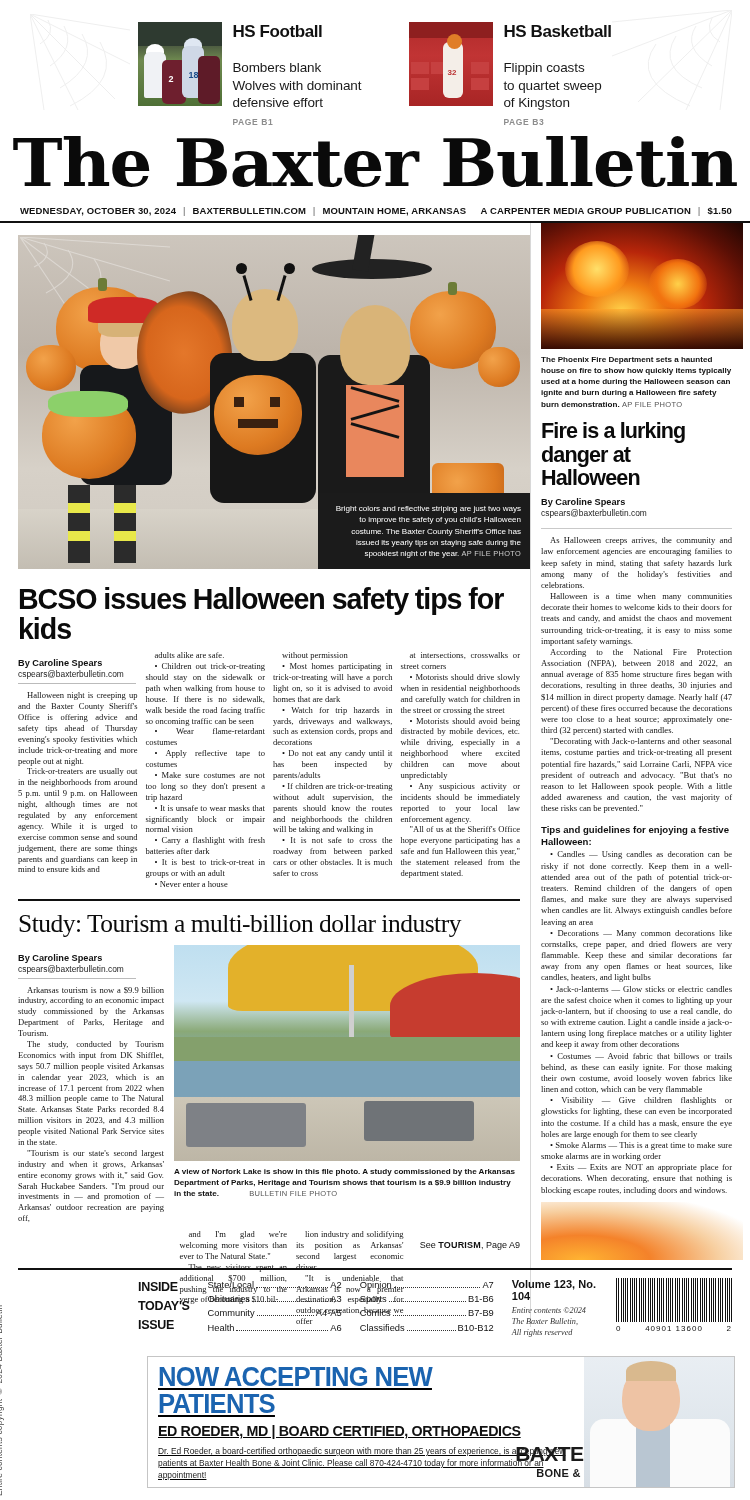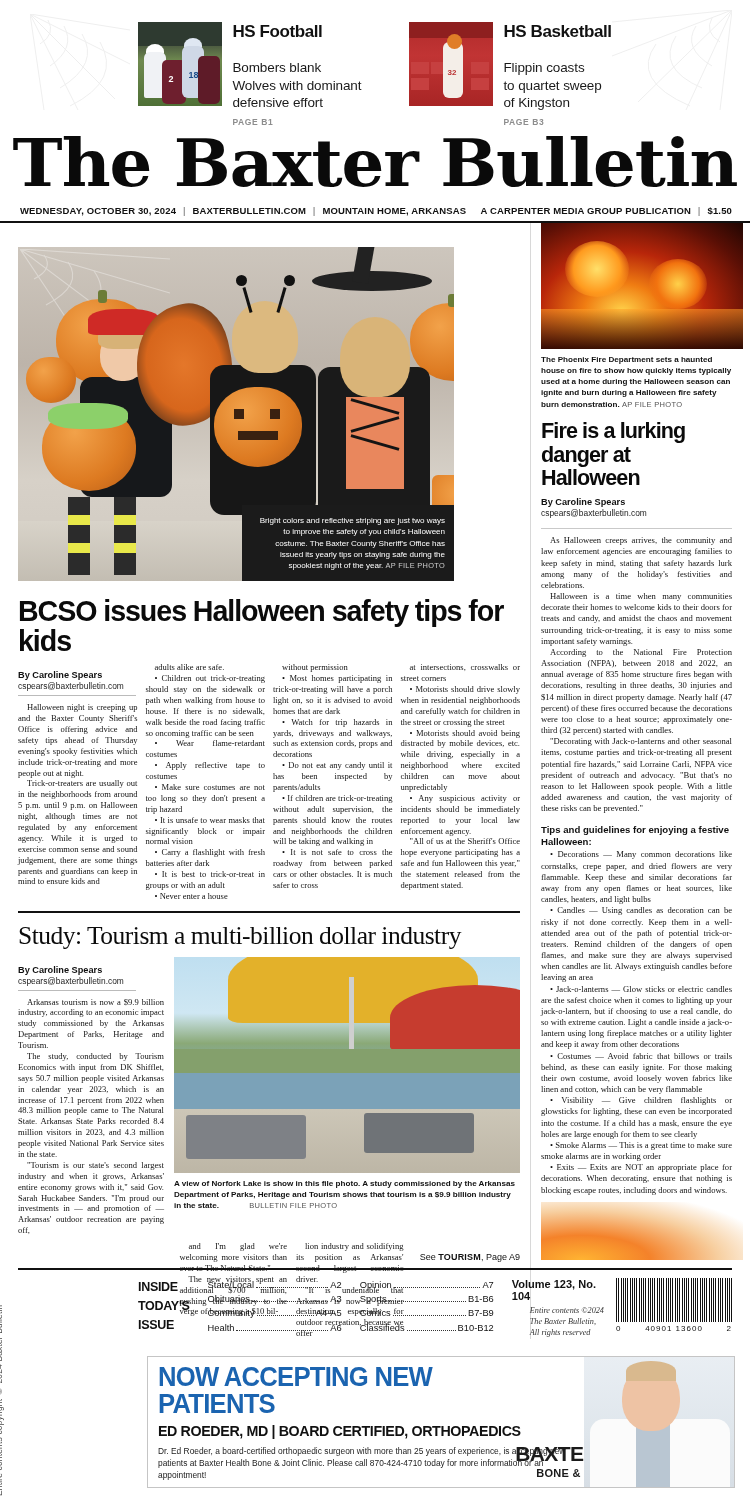--- a/index.html
+++ b/index.html
@@ -66,21 +66,21 @@
     border-bottom: 2px solid #111;
   }
   .dateline .sep { color:#999; padding:0 4px; }
 
   
   .body-wrap { display:flex; padding: 0 18px; }
   .left-col { width: 512px; padding-right: 10px; }
   .right-col { width: 202px; padding-left: 10px; border-left: 1px solid #d8d8d8; }
 
   
-  .lead-photo { position:relative; width:436px; height:334px; margin-top:24px; overflow:hidden;
+  .lead-photo { position:relative; width:512px; height:334px; margin-top:12px; overflow:hidden;
      background: linear-gradient(180deg,#cdc6bd 0%,#bdb4aa 35%,#d7d1c8 70%,#cfc9c0 100%); }
   .porch { position:absolute; left:0; right:0; bottom:0; height:120px; background:linear-gradient(180deg,#d8d3c9,#c3bdb2);}
   .step { position:absolute; left:0; right:0; height:26px; background:#cbc5ba; border-top:2px solid #b9b2a6;}
   .pumpkin { position:absolute; border-radius:46% 46% 50% 50%; background:radial-gradient(circle at 35% 30%,#f2a24a,#dd7a21 60%,#b85c16); }
   .pumpkin.big{ width:96px; height:86px;}
   .pumpkin .stem{ position:absolute; left:44%; top:-9px; width:9px; height:13px; background:#6c7c37; border-radius:3px;}
   .kid { position:absolute; }
   .kid .head{ border-radius:50% 50% 46% 46%; background:#f0c9a8;}
   .kid .hair{ position:absolute; border-radius:50% 50% 30% 30%; background:#d7b277;}
   .wings{ position:absolute; background: radial-gradient(ellipse at 50% 50%,#e4772a 0%,#d7661c 55%,#1c1c1c 100%); border-radius:60% 40% 55% 45%;}
@@ -154,32 +154,32 @@
     white-space:nowrap;
   }
   .idx-label{ font-family:"Liberation Sans",sans-serif; font-weight:700; font-size:12.5px; line-height:1.5; letter-spacing:-0.3px; color:#111; margin-left:120px;}
   .idx-list{ font-size:9.3px; color:#111; line-height:1.53; margin-left:18px; width:148px;}
   .idx-row{ display:flex; align-items:baseline; }
   .idx-name{ white-space:nowrap;}
   .idx-dots{ flex:1; border-bottom:1.5px dotted #333; margin:0 2px 2.5px; min-width:8px;}
   .idx-page{ white-space:nowrap;}
   .vol-block{ margin-left:18px; width:104px;}
   .vol-title{ font-weight:700; font-size:11px; color:#111;}
-  .vol-sub{ font-family:"Liberation Serif",serif; font-style:italic; font-size:8.2px; line-height:1.35; color:#333; margin-top:3px;margin-left:18px;}
+  .vol-sub{ font-family:"Liberation Serif",serif; font-style:italic; font-size:8.2px; line-height:1.35; color:#333; margin-top:3px;}
   .barcode{ margin-left:10px; width:116px; }
   .bc-bars{ height:44px; display:flex; gap:1px; align-items:stretch;}
   .bc-bars i{ display:block; background:#111; }
   .bc-num{ font-size:8px; letter-spacing:1px; color:#111; margin-top:2px; display:flex; justify-content:space-between;}
 
   
   .ad {
     position:absolute; left:147px; top:1356px; width:588px; height:132px;
     border:1px solid #c5c5c5; background:#fff; overflow:hidden;
   }
-  .ad-left{ padding:7px 0 0 10px; width:420px;}
+  .ad-left{ padding:7px 0 0 10px; width:420px;text-decoration:underline;}
   .ad-h1{ font-family:"Liberation Sans",sans-serif; font-weight:700; font-size:27px; letter-spacing:-0.8px; color:#1b64b0; line-height:1; transform:scaleX(0.95); transform-origin:left;}
   .ad-h2{ font-family:"Liberation Sans",sans-serif; font-weight:700; font-size:15px; letter-spacing:-0.4px; color:#111; margin-top:4px; transform:scaleX(0.95); transform-origin:left;}
   .ad-body{ font-size:8.4px; line-height:1.42; color:#222; margin-top:7px; width:412px;}
   .ad-logo{ position:absolute; left:355px; top:85px; text-align:center; width:190px;}
   .ad-logo .bx{ font-size:21px; letter-spacing:-0.6px;}
   .ad-logo .bx b{ color:#1b1b1b; font-weight:700;}
   .ad-logo .bx span{ color:#2e93d6; font-weight:400;}
   .ad-logo .cl{ font-size:11px; font-weight:700; color:#1b1b1b; letter-spacing:0.3px; margin-top:1px;}
   .ad-doc{ position:absolute; right:0; top:0; width:150px; height:130px; overflow:hidden;
      background:linear-gradient(180deg,#e9eef3 0%,#dfe6ec 60%,#d7dee5 100%);}
@@ -453,22 +453,22 @@
       <div class="serifcopy" style="margin-top:6px;font-size:8.6px;line-height:1.3;">
         <p>As Halloween creeps arrives, the community and law enforcement agencies are encouraging families to keep safety in mind, stating that safety hazards lurk among many of the holiday's festivities and celebrations.</p>
         <p>Halloween is a time when many communities decorate their homes to welcome kids to their doors for treats and candy, and amidst the chaos and movement surrounding trick-or-treating, it is easy to miss some important safety warnings.</p>
         <p>According to the National Fire Protection Association (NFPA), between 2018 and 2022, an annual average of 835 home structure fires began with decorations, resulting in three deaths, 30 injuries and $14 million in direct property damage. Nearly half (47 percent) of these fires occurred because the decorations were too close to a heat source; approximately one-third (32 percent) started with candles.</p>
         <p>"Decorating with Jack-o-lanterns and other seasonal items, costume parties and trick-or-treating all present potential fire hazards," said Lorraine Carli, NFPA vice president of outreach and advocacy. "But that's no reason to let Halloween spook people. With a little added awareness and caution, the vast majority of these risks can be prevented."</p>
       </div>
 
       <div class="subhead">Tips and guidelines for enjoying a festive Halloween:</div>
 
       <div class="serifcopy" style="font-size:8.6px;line-height:1.3;">
+        <p>• Candles — Using candles as decoration can be risky if not done correctly. Keep them in a well-attended area out of the path of potential trick-or-treaters. Remind children of the dangers of open flames, and make sure they are always supervised when candles are lit. Always extinguish candles before leaving an area</p>
         <p>• Decorations — Many common decorations like cornstalks, crepe paper, and dried flowers are very flammable. Keep these and similar decorations far away from any open flames or heat sources, like candles, heaters, and light bulbs</p>
-        <p>• Candles — Using candles as decoration can be risky if not done correctly. Keep them in a well-attended area out of the path of potential trick-or-treaters. Remind children of the dangers of open flames, and make sure they are always supervised when candles are lit. Always extinguish candles before leaving an area</p>
         <p>• Jack-o-lanterns — Glow sticks or electric candles are the safest choice when it comes to lighting up your jack-o-lantern, but if choosing to use a real candle, do so with extreme caution. Light a candle inside a jack-o-lantern using long fireplace matches or a utility lighter and keep it away from other decorations</p>
         <p>• Costumes — Avoid fabric that billows or trails behind, as these can easily ignite. For those making their own costume, avoid loosely woven fabrics like linen and cotton, which can be very flammable</p>
         <p>• Visibility — Give children flashlights or glowsticks for lighting, these can even be incorporated into the costume. If a child has a mask, ensure the eye holes are large enough for them to see clearly</p>
         <p>• Smoke Alarms — This is a great time to make sure smoke alarms are in working order</p>
         <p>• Exits — Exits are NOT an appropriate place for decorations. When decorating, ensure that nothing is blocking escape routes, including doors and windows.</p>
       </div>
 
       <div class="fire-flames"></div>
     </div>
   </div>

